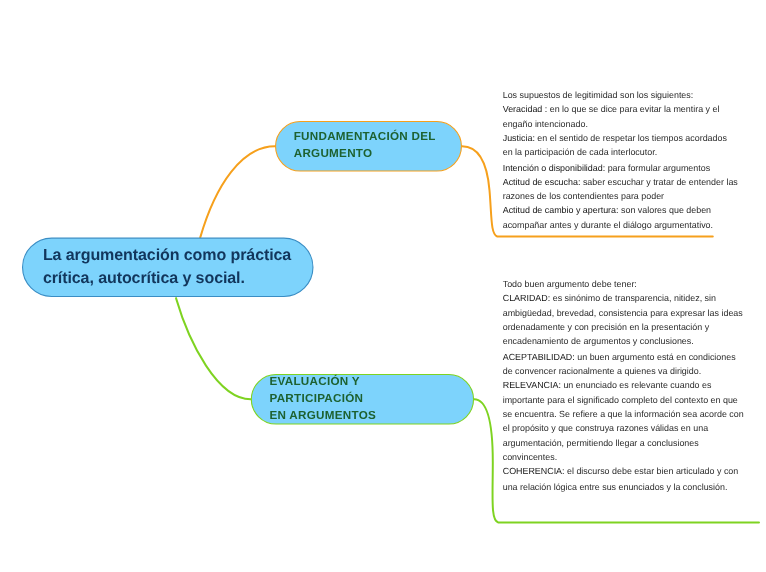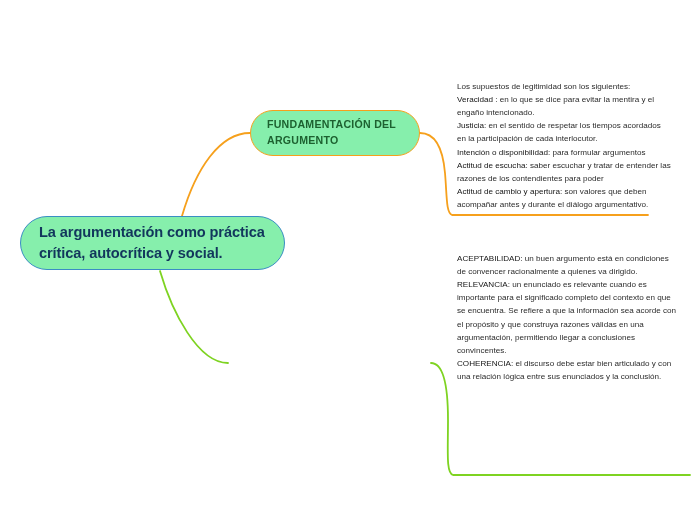--- a/index.html
+++ b/index.html
@@ -24,21 +24,21 @@
     top: 0;
     width: 696px;
     height: 520px;
     pointer-events: none;
   }
 
   
   .node {
     position: absolute;
     box-sizing: border-box;
-    background: #86efac;
+    background: #7dd3fc;
     display: flex;
     align-items: center;
     border-style: solid;
   }
   .node-text {
     display: block;
     white-space: pre-line;
   }
 
   #central-node {
@@ -133,29 +133,35 @@
   <div class="node" id="central-node">
     <span class="node-text">La argumentación como práctica
 crítica, autocrítica y social.</span>
   </div>
 
   <div class="node" id="branch-node-fundamentacion">
     <span class="node-text branch-label">FUNDAMENTACIÓN DEL
 ARGUMENTO</span>
   </div>
 
+  <div class="node" id="branch-node-evaluacion">
+    <span class="node-text branch-label">EVALUACIÓN Y PARTICIPACIÓN
+EN ARGUMENTOS</span>
+  </div>
 
   <div class="detail-block" id="detail-fundamentacion">
       <p>Los supuestos de legitimidad son los siguientes:</p>
       <p><b>Veracidad :</b> en lo que se dice para evitar la mentira y el engaño intencionado.</p>
       <p><b> Justicia:</b> en el sentido de respetar los tiempos acordados en la participación de cada interlocutor.</p>
       <p><b>Intención o disponibilidad:</b> para formular argumentos</p>
       <p><b>Actitud de escucha:</b> saber escuchar y tratar de entender las razones de los contendientes para poder</p>
       <p><b>Actitud de cambio y apertura:</b> son valores que deben acompañar antes y durante el diálogo argumentativo.</p>
     </div>
 
   <div class="detail-block" id="detail-evaluacion">
+      <p>Todo buen argumento debe tener:</p>
+      <p><b>CLARIDAD:</b> es sinónimo de transparencia, nitidez, sin ambigüedad, brevedad, consistencia para expresar las ideas ordenadamente y con precisión en la presentación y encadenamiento de argumentos y conclusiones.</p>
       <p><b>ACEPTABILIDAD:</b> un buen argumento está en condiciones de convencer racionalmente a quienes va dirigido.</p>
       <p><b>RELEVANCIA:</b> un enunciado es relevante cuando es importante para el significado completo del contexto en que se encuentra. Se refiere a que la información sea acorde con el propósito y que construya razones válidas en una argumentación, permitiendo llegar a conclusiones convincentes.</p>
       <p><b>COHERENCIA:</b> el discurso debe estar bien articulado y con una relación lógica entre sus enunciados y la conclusión.</p>
     </div>
 
 </div>
 
 </body></html>

